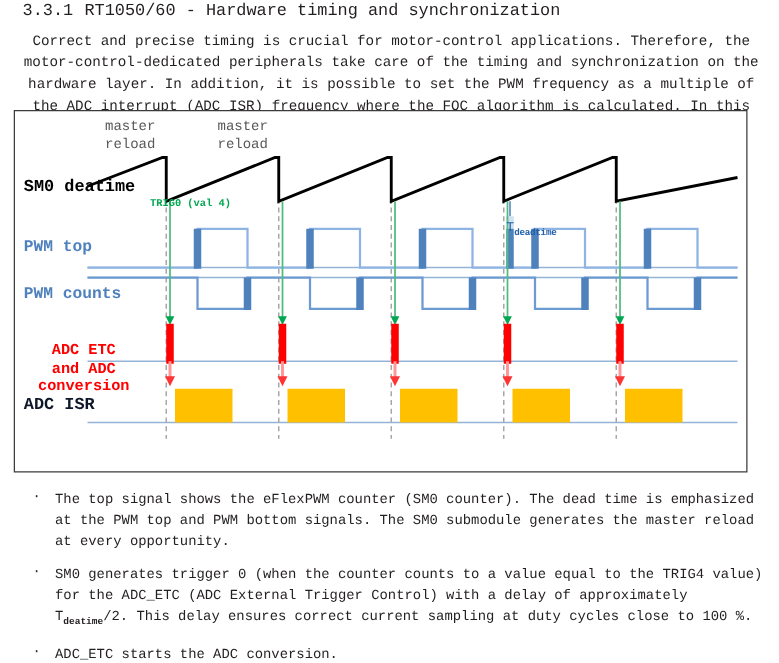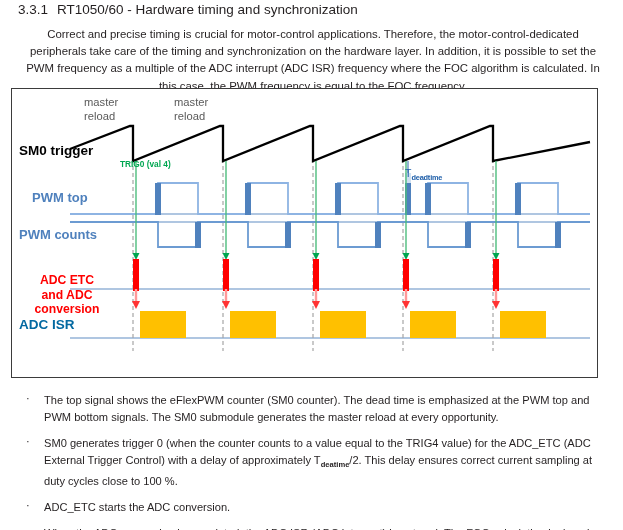--- a/index.html
+++ b/index.html
@@ -12,20 +12,21 @@
     height: 530px;
     font-family: "Liberation Sans", sans-serif;
     color: #231f20;
     overflow: hidden;
     position: relative;
   }
   .page {
     position: relative;
     width: 571px;
     height: 530px;
+    font-family: Liberation Mono, monospace;
   }
 
   
   .section-heading {
     position: absolute;
     left: 18px;
     top: 2px;
     font-size: 13.5px;
     color: #231f20;
     white-space: nowrap;
@@ -89,21 +90,21 @@
     white-space: pre-line;
     line-height: 15px;
   }
   .lbl-sm0 {
     left: 7px;
     top: 54px;
     font-size: 13.5px;
     color: #000000;
   }
   .lbl-pwmtop {
-    left: 20px;
+    left: 7px;
     top: 101px;
     font-size: 13px;
     color: #4f81bd;
   }
   .lbl-pwmbottom {
     left: 7px;
     top: 138px;
     font-size: 13px;
     color: #4f81bd;
   }
@@ -114,21 +115,21 @@
     font-size: 12.2px;
     color: #ff0000;
     text-align: center;
     line-height: 14.6px;
     margin-top: 16px;
   }
   .lbl-adcisr {
     left: 7px;
     top: 228px;
     font-size: 13.5px;
-    color: #0369a1;
+    color: #0f172a;
   }
 
   
   .anno {
     position: absolute;
     white-space: pre-line;
     text-align: left;
   }
   .anno-master1 {
     left: 72px;
@@ -149,21 +150,21 @@
   .anno-trig0 {
     left: 108px;
     top: 70px;
     font-size: 8.3px;
     font-weight: bold;
     color: #00a651;
     white-space: nowrap;
   }
   .anno-deadtime {
     left: 393px;
-    top: 78px;
+    top: 88px;
     font-size: 10.5px;
     color: #1f5fa9;
     white-space: nowrap;
   }
   .anno-deadtime sub {
     font-size: 7.4px;
     font-weight: bold;
     letter-spacing: -0.2px;
   }
 
@@ -300,21 +301,21 @@
         <g fill="#ffc000">
           <rect x="128" y="222" width="46" height="27"></rect>
           <rect x="218" y="222" width="46" height="27"></rect>
           <rect x="308" y="222" width="46" height="27"></rect>
           <rect x="398" y="222" width="46" height="27"></rect>
           <rect x="488" y="222" width="46" height="27"></rect>
         </g>
       </svg>
     </div>
 
-    <div class="row-label lbl-sm0">SM0 trigger</div>
+    <div class="row-label lbl-sm0">SM0 deatime</div>
     <div class="row-label lbl-pwmtop">PWM top</div>
     <div class="row-label lbl-pwmbottom">PWM counts</div>
     <div class="row-label lbl-adcetc">ADC ETC
 and ADC
 conversion</div>
     <div class="row-label lbl-adcisr">ADC ISR</div>
 
     <div class="anno anno-master1">master
 reload</div>
     <div class="anno anno-master2">master

